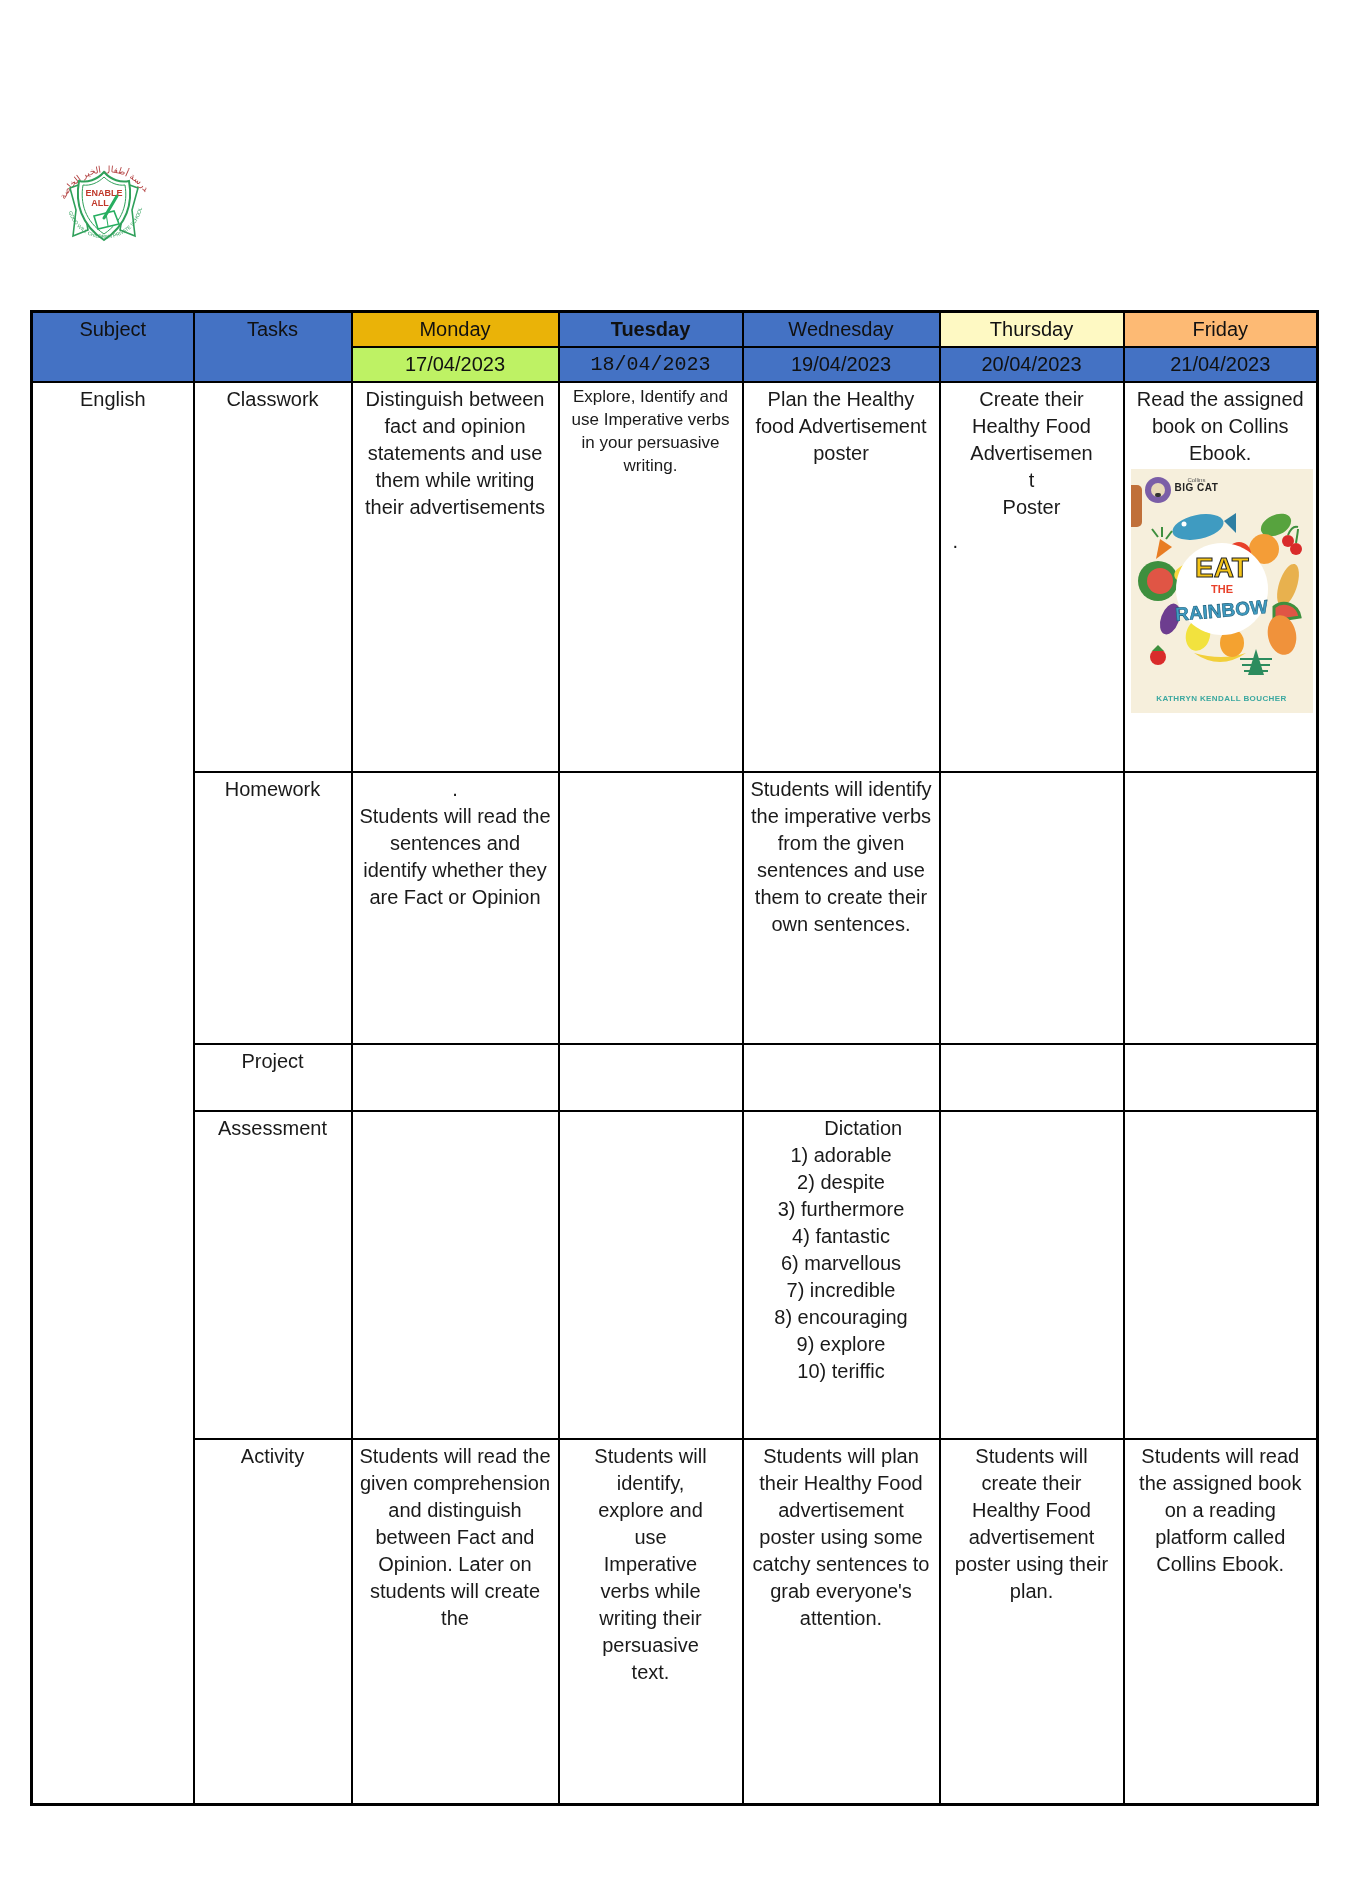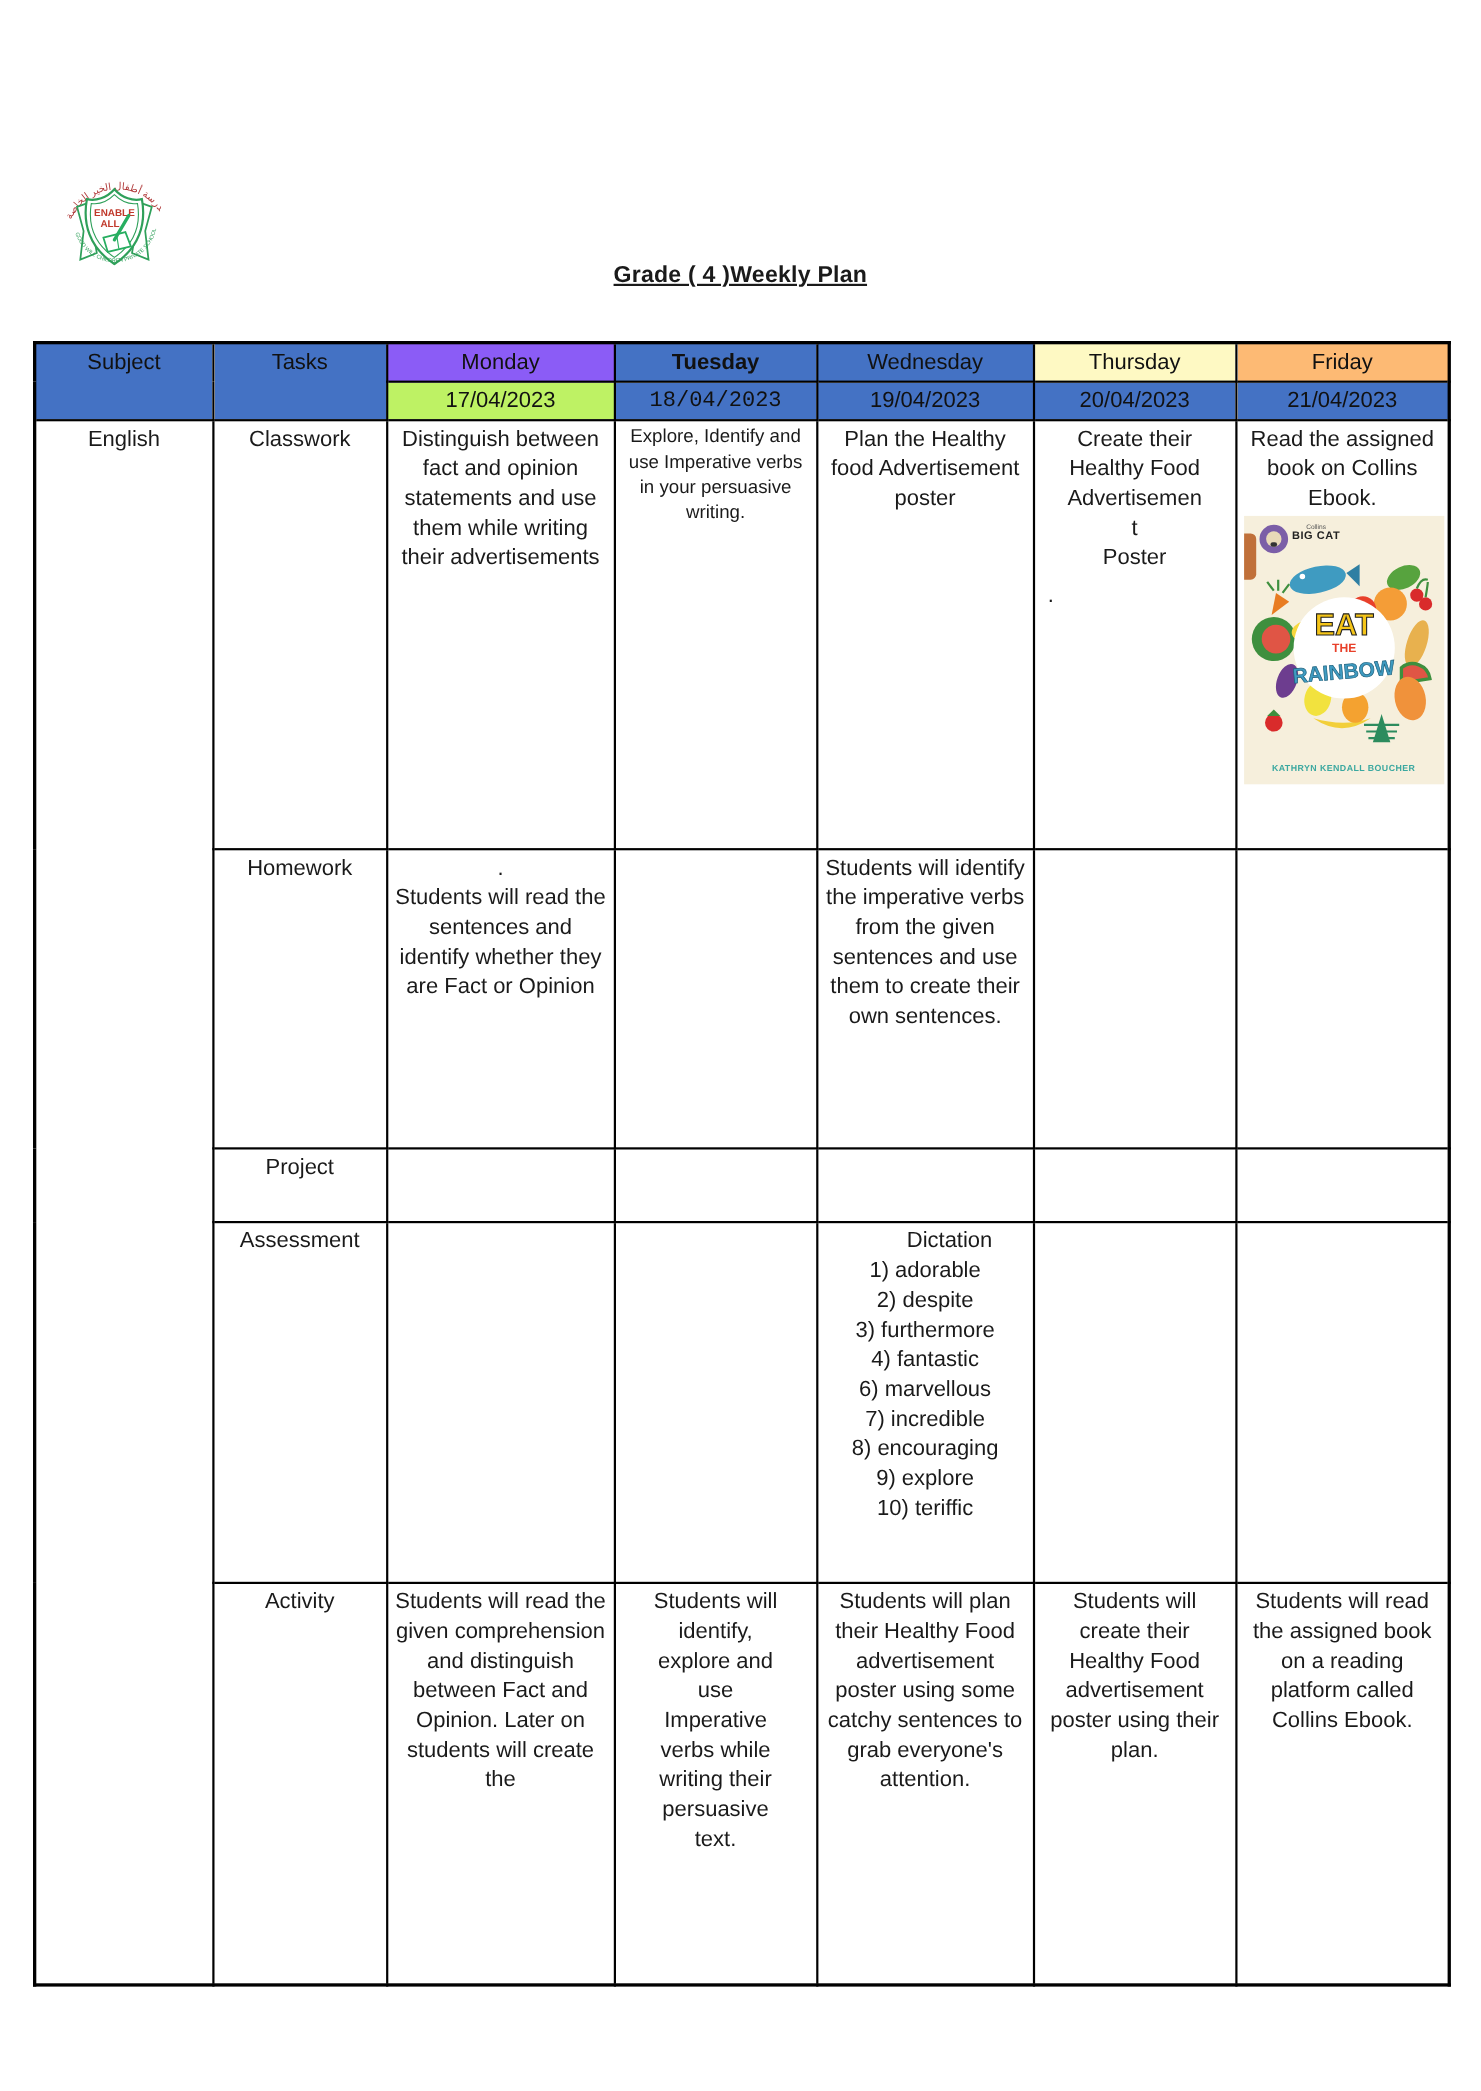--- a/index.html
+++ b/index.html
@@ -92,38 +92,37 @@
     <text x="52" y="56" text-anchor="middle" font-size="9" font-weight="bold" fill="#c0392b">ALL</text>
 
     <polygon points="46,66 66,61 71,74 50,79" fill="#ffffff" stroke="#27ae60" stroke-width="1.6"></polygon>
     <line x1="58" y1="63" x2="60" y2="76" stroke="#27ae60" stroke-width="1"></line>
     <line x1="69" y1="46" x2="56" y2="68" stroke="#27ae60" stroke-width="3" stroke-linecap="round"></line>
     <text font-size="5" fill="#2fa05a">
       <textPath href="#botArc" startOffset="2%">GOOD WILL CHILDREN PRIVATE SCHOOL</textPath>
     </text>
   </svg>
 
-  <div class="title">Grade ( 4  )Weekly Plan</div>
 
   <table class="plan">
     <colgroup>
       <col style="width:162px">
         <col style="width:158px">
         <col style="width:207px">
       <col style="width:184px">
         <col style="width:197px">
         <col style="width:184px">
         <col style="width:194px">
     </colgroup>
 
     <tbody>
         <tr class="hdr-days">
       <td class="hdr vmid" rowspan="2" style="background: rgb(68, 114, 196);">Subject</td>
       <td class="hdr vmid" rowspan="2" style="background: rgb(68, 114, 196);">Tasks</td>
-      <td class="hdr" style="background: #8b5cf6;">Monday</td>
+      <td class="hdr" style="background: #eab308;">Monday</td>
       <td class="hdr" style="background: rgb(68, 114, 196); font-weight: bold;">Tuesday</td>
       <td class="hdr" style="background: rgb(68, 114, 196);">Wednesday</td>
       <td class="hdr" style="background: #fef9c3;">Thursday</td>
       <td class="hdr" style="background: #fdba74;">Friday</td>
     </tr>
     <tr class="hdr-dates">
       <td class="hdr" style="background: #bef264;">17/04/2023</td>
       <td class="hdr" style="background: rgb(68, 114, 196); font-family: Liberation Mono, monospace;">18/04/2023</td>
       <td class="hdr" style="background: rgb(68, 114, 196);">19/04/2023</td>
       <td class="hdr" style="background: rgb(68, 114, 196);">20/04/2023</td>

